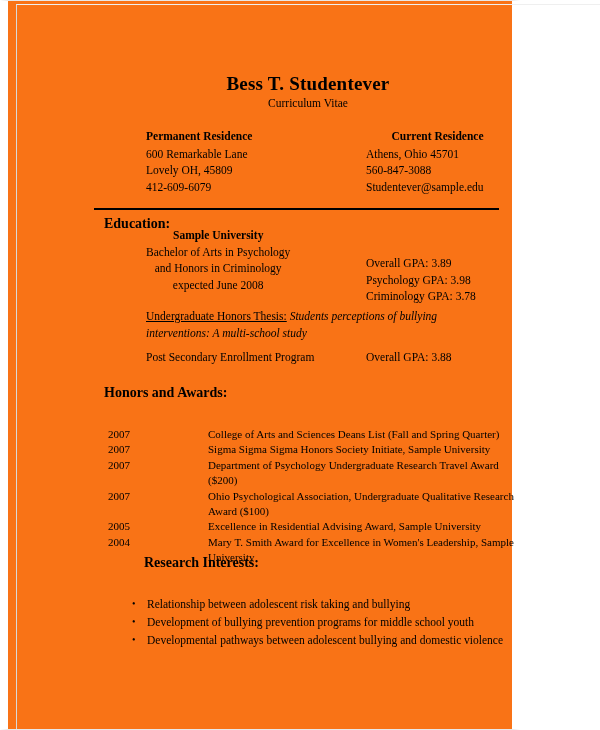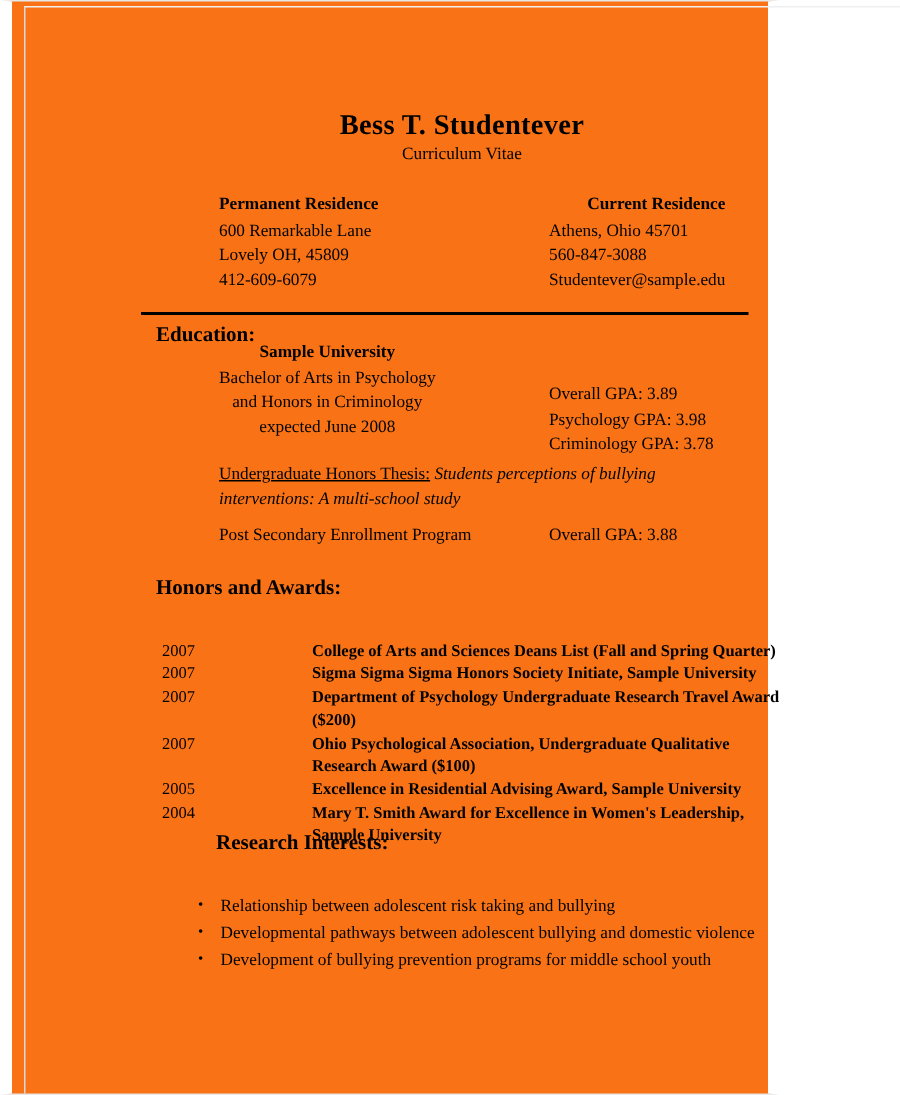--- a/index.html
+++ b/index.html
@@ -152,21 +152,20 @@
   .awards td {
     vertical-align: top;
     padding: 0;
   }
   .awards .col-year {
     width: 100px;
     white-space: nowrap;
   }
   .awards .col-desc {
     width: 312px;
-    font-weight: bold;
   }
 
   
   .interests {
     position: absolute;
     left: 108px;
     top: 578px;
     width: 400px;
     margin: 16px;
     padding: 0;
@@ -269,18 +268,18 @@
           <td class="col-year">2004</td>
           <td class="col-desc">Mary T. Smith Award for Excellence in Women's Leadership, Sample University</td>
         </tr>
       </tbody>
     </table>
 
     <div class="section-heading sh-research">Research Interests:</div>
 
     <ul class="interests">
       <li>Relationship between adolescent risk taking and bullying</li>
+      <li>Development of bullying prevention programs for middle school youth</li>
       <li>Developmental pathways between adolescent bullying and domestic violence</li>
-      <li>Development of bullying prevention programs for middle school youth</li>
     </ul>
 
   </div>
 </div>
 
 </body></html>

